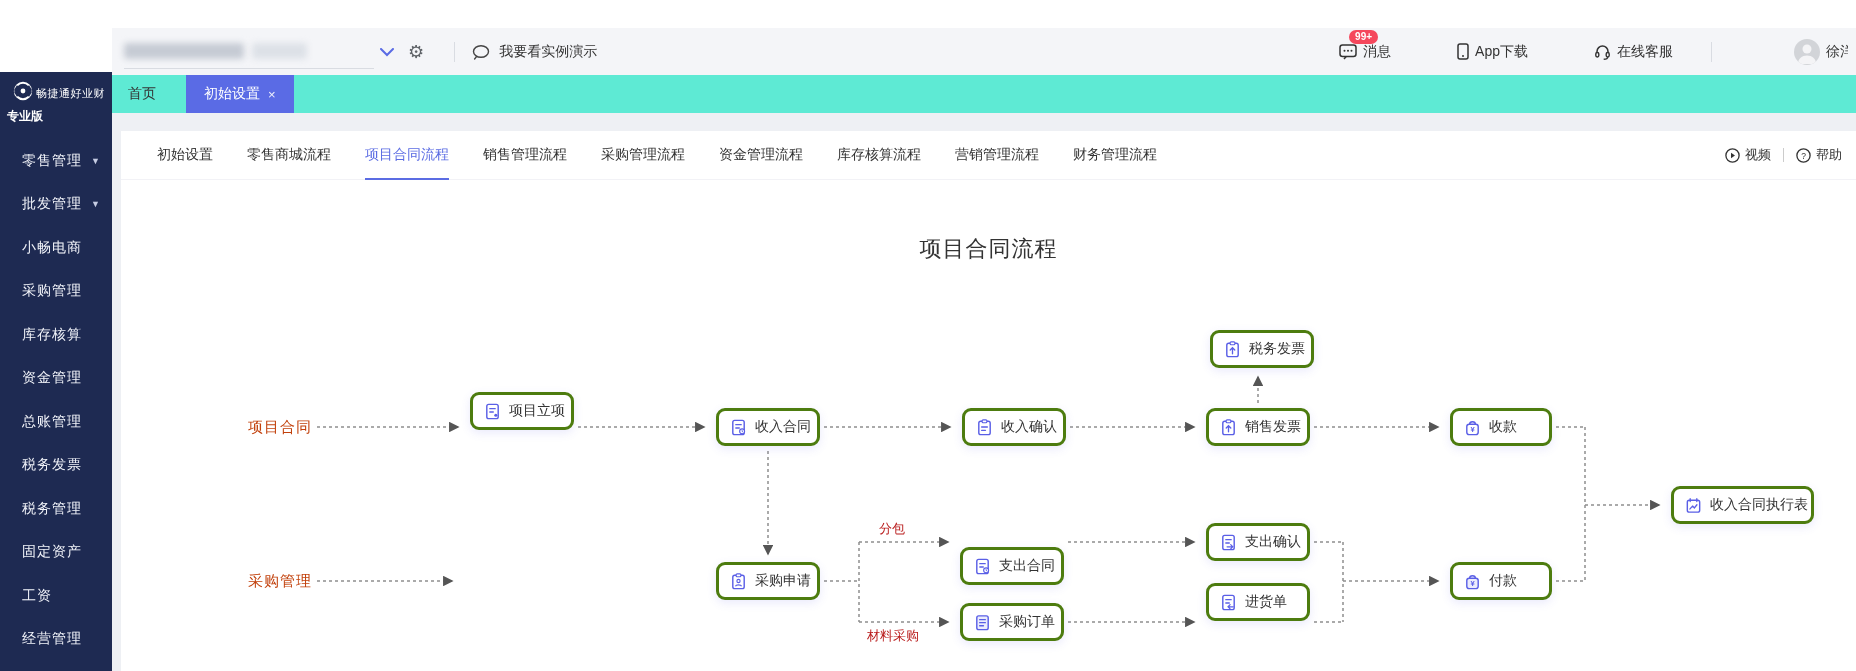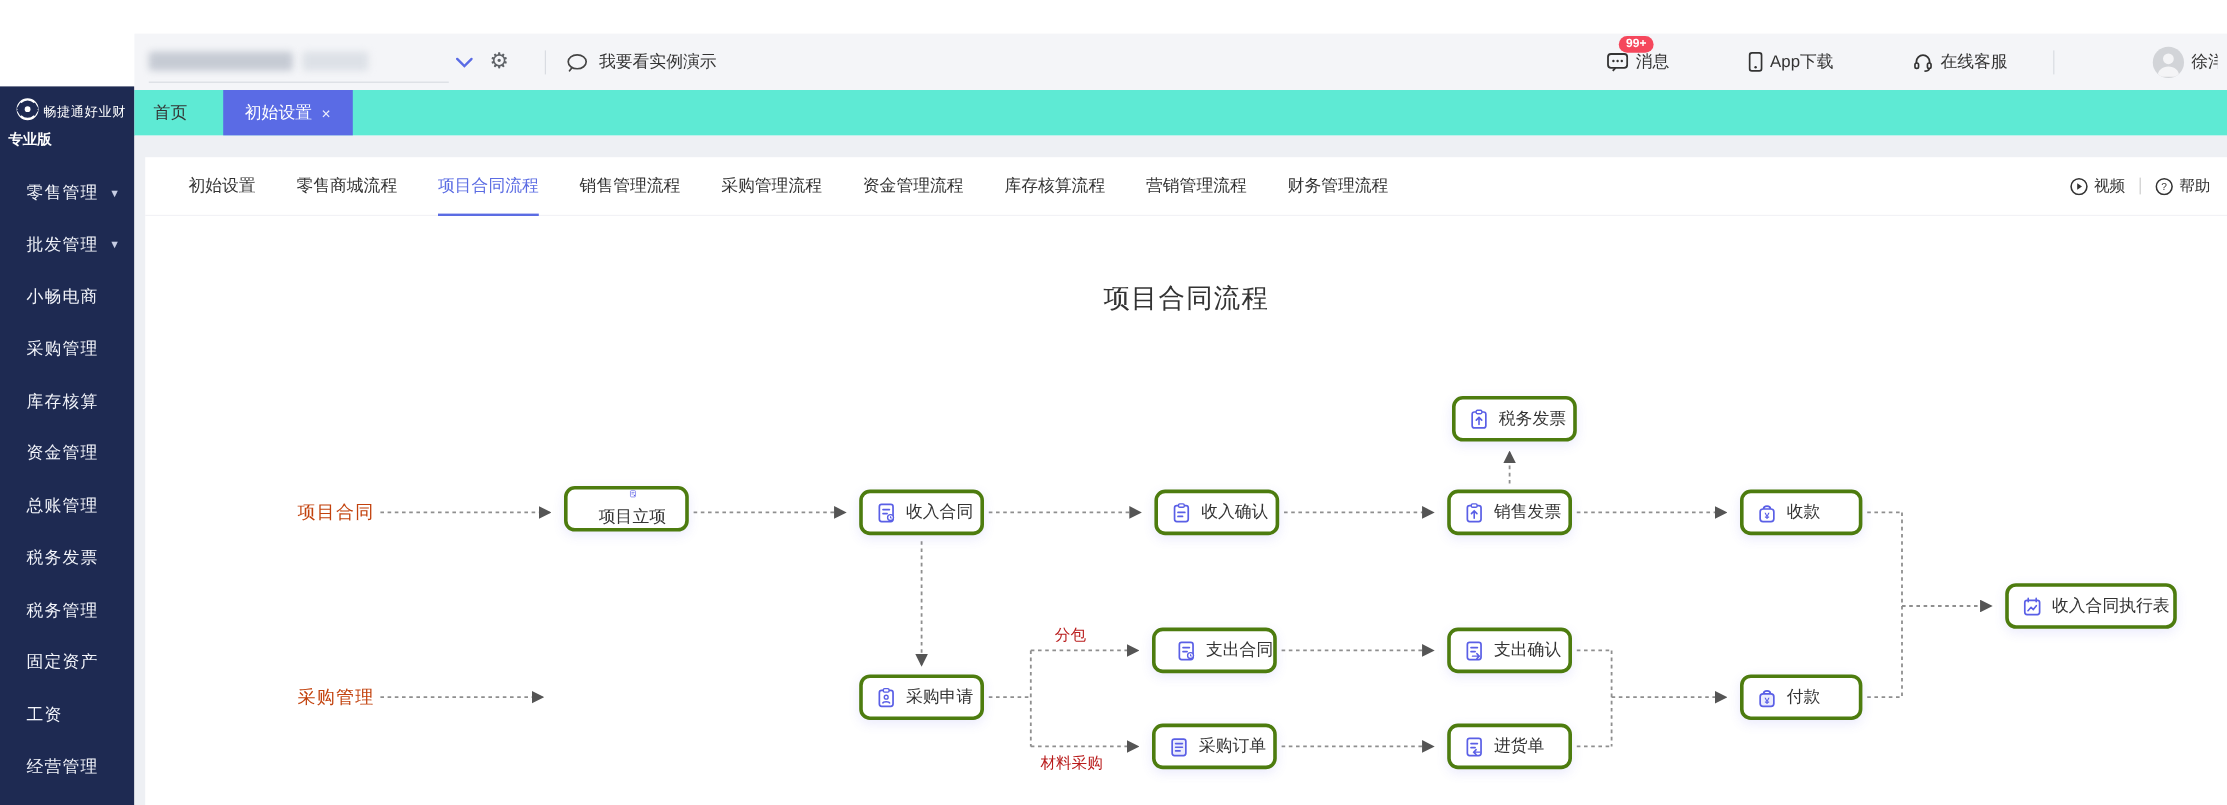--- a/index.html
+++ b/index.html
@@ -267,21 +267,21 @@
         <path d="M1435,296 H1464 M1464,296 V450 M1435,450 H1464"></path>
         <path d="M1464,374 H1538" marker-end="url(#arr)"></path>
       </g>
     </svg>
 
     <div class="rowlabel" style="left:127px;top:287px;">项目合同</div>
     <div class="rowlabel" style="left:127px;top:441px;">采购管理</div>
     <div class="edgelabel" style="left:758px;top:389px;">分包</div>
     <div class="edgelabel" style="left:746px;top:496px;">材料采购</div>
 
-    <div class="node" style="left:349px;top:274px;width:104px;flex-direction:column;">
+    <div class="node" style="left:349px;top:261px;width:104px;">
       <svg width="19" height="19" viewBox="0 0 20 20">
           <rect x="4" y="2.5" width="12" height="15" rx="2" fill="none" stroke="#5a5fe6" stroke-width="1.5"></rect>
           <path d="M7.2 7h5.6M7.2 10.5h3.6" stroke="#5a5fe6" stroke-width="1.5" stroke-linecap="round"></path>
           <circle cx="13.5" cy="14" r="1.6" fill="#5a5fe6"></circle>
         </svg>
       <span>项目立项</span>
     </div>
     <div class="node" style="left:595px;top:277px;width:104px;">
       <svg width="19" height="19" viewBox="0 0 20 20">
           <rect x="4" y="2.5" width="12" height="15" rx="2" fill="none" stroke="#5a5fe6" stroke-width="1.5"></rect>
@@ -325,21 +325,21 @@
     </div>
     <div class="node" style="left:595px;top:431px;width:104px;">
       <svg width="19" height="19" viewBox="0 0 20 20">
           <rect x="4" y="3.5" width="12" height="14" rx="2" fill="none" stroke="#5a5fe6" stroke-width="1.5"></rect>
           <rect x="7.5" y="2" width="5" height="3" rx="1" fill="#fff" stroke="#5a5fe6" stroke-width="1.2"></rect>
           <circle cx="10" cy="9.5" r="1.7" fill="none" stroke="#5a5fe6" stroke-width="1.2"></circle>
           <path d="M6.8 15c.5-2 5.9-2 6.4 0" fill="none" stroke="#5a5fe6" stroke-width="1.2"></path>
         </svg>
       <span>采购申请</span>
     </div>
-    <div class="node" style="left:839px;top:392px;width:104px;justify-content:flex-end;">
+    <div class="node" style="left:839px;top:416px;width:104px;">
       <svg width="19" height="19" viewBox="0 0 20 20">
           <rect x="4" y="2.5" width="12" height="15" rx="2" fill="none" stroke="#5a5fe6" stroke-width="1.5"></rect>
           <path d="M7.2 7h5.6M7.2 10.5h3.6" stroke="#5a5fe6" stroke-width="1.5" stroke-linecap="round"></path>
           <circle cx="13.8" cy="14" r="2.6" fill="#fff" stroke="#5a5fe6" stroke-width="1.2"></circle>
           <path d="M13.8 12.8v1.3l1 .6" stroke="#5a5fe6" stroke-width="1" fill="none"></path>
         </svg>
       <span>支出合同</span>
     </div>
     <div class="node" style="left:1085px;top:392px;width:104px;">
       <svg width="19" height="19" viewBox="0 0 20 20">
@@ -350,21 +350,21 @@
       <span>支出确认</span>
     </div>
     <div class="node" style="left:839px;top:472px;width:104px;">
       <svg width="19" height="19" viewBox="0 0 20 20">
           <rect x="4" y="3" width="12" height="14.5" rx="2" fill="#5a5fe6" opacity=".12"></rect>
           <rect x="4" y="3" width="12" height="14.5" rx="2" fill="none" stroke="#5a5fe6" stroke-width="1.5"></rect>
           <path d="M7 7h6M7 10.2h6M7 13.4h4" stroke="#5a5fe6" stroke-width="1.4" stroke-linecap="round"></path>
         </svg>
       <span>采购订单</span>
     </div>
-    <div class="node" style="left:1085px;top:472px;width:104px;text-align:right;">
+    <div class="node" style="left:1085px;top:452px;width:104px;text-align:right;">
       <svg width="19" height="19" viewBox="0 0 20 20">
           <rect x="4" y="2.5" width="12" height="15" rx="2" fill="none" stroke="#5a5fe6" stroke-width="1.5"></rect>
           <path d="M7.2 7h5.6M7.2 10.5h3.6" stroke="#5a5fe6" stroke-width="1.5" stroke-linecap="round"></path>
           <path d="M15 14.5H9.5M11.7 12.3L9.5 14.5l2.2 2.2" stroke="#5a5fe6" stroke-width="1.3" fill="none" stroke-linecap="round"></path>
         </svg>
       <span>进货单</span>
     </div>
     <div class="node" style="left:1329px;top:431px;width:102px;">
       <svg width="19" height="19" viewBox="0 0 20 20">
           <rect x="4" y="6.5" width="12" height="11" rx="2.5" fill="#5a5fe6" opacity=".12"></rect>

